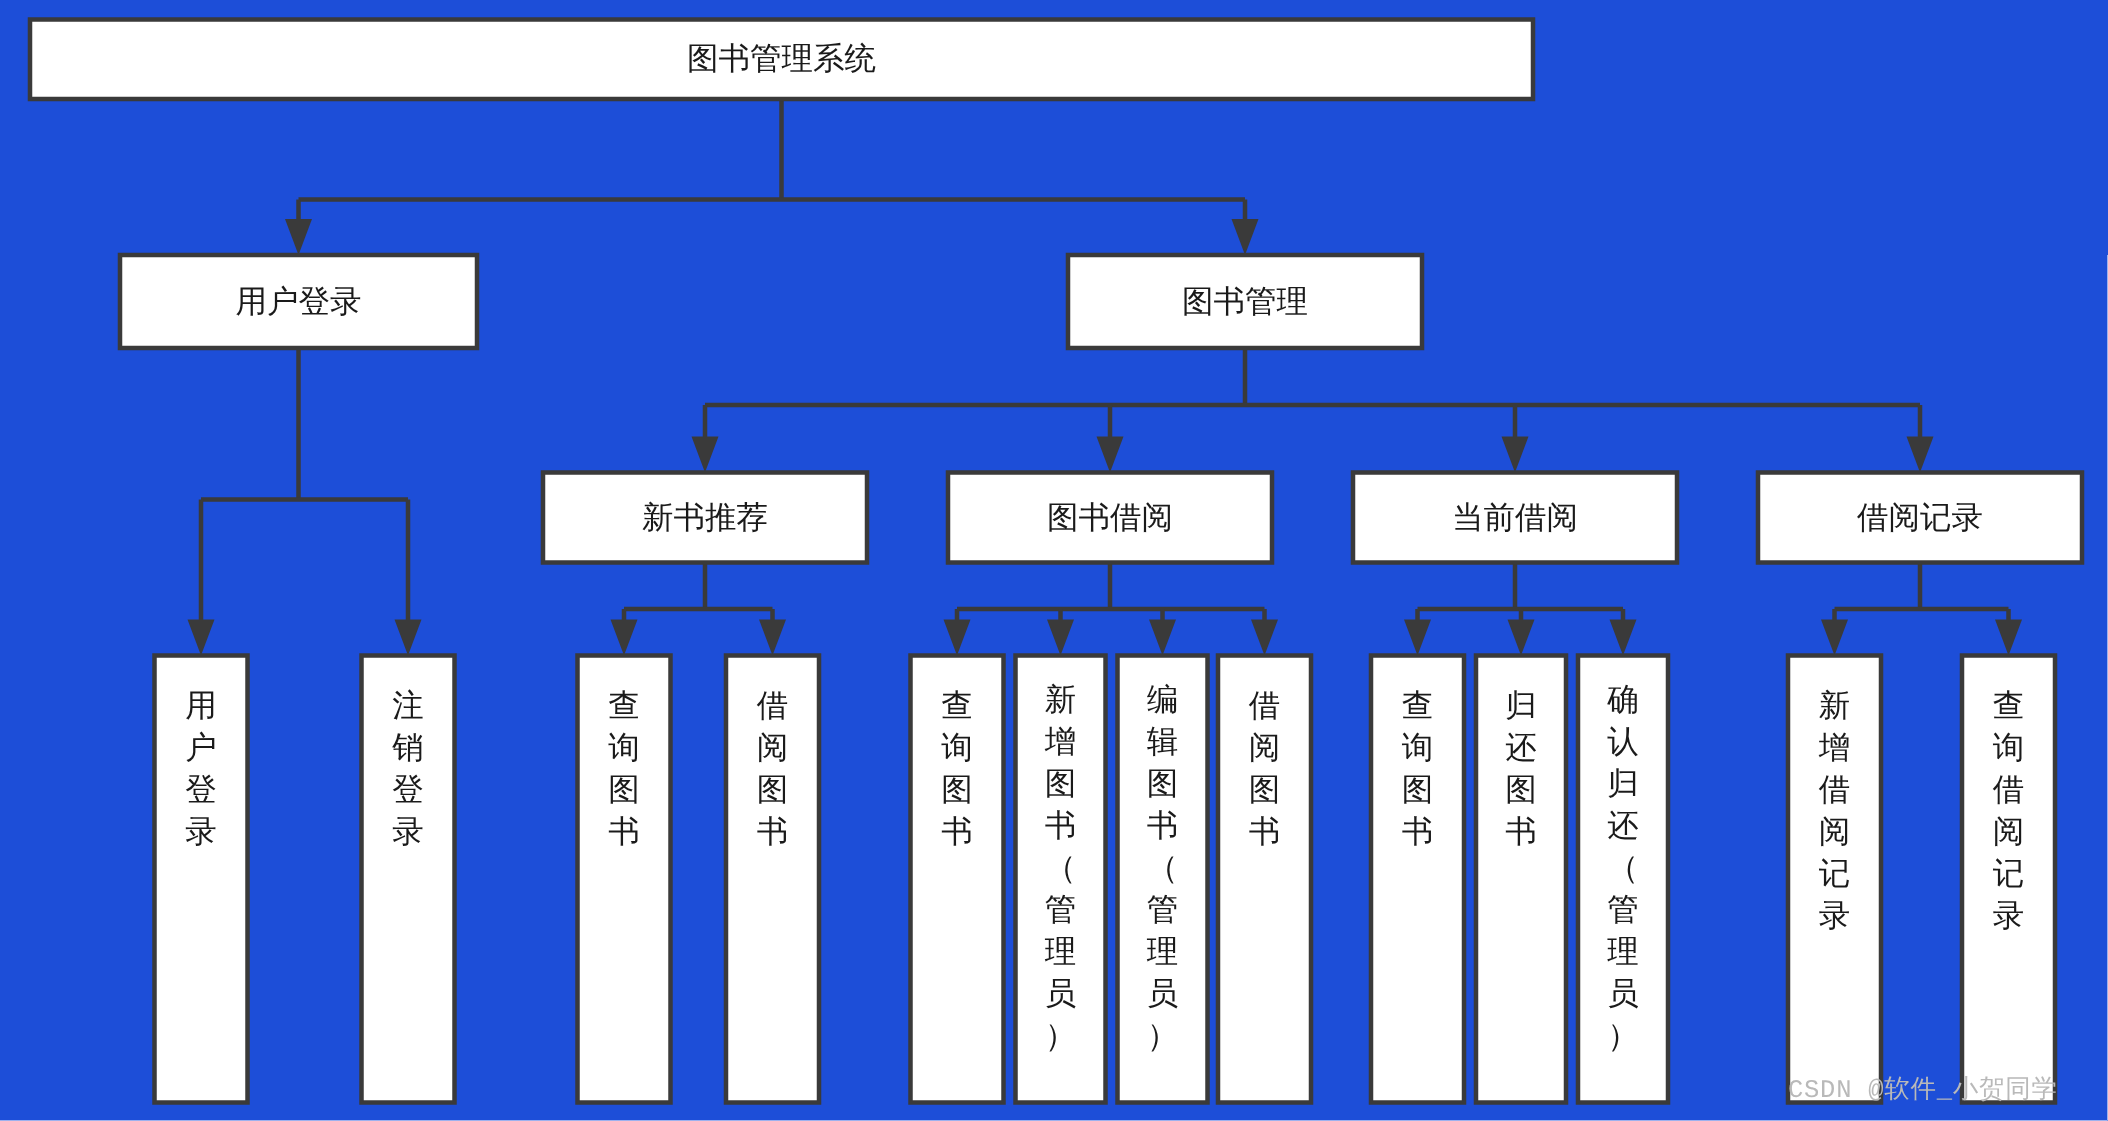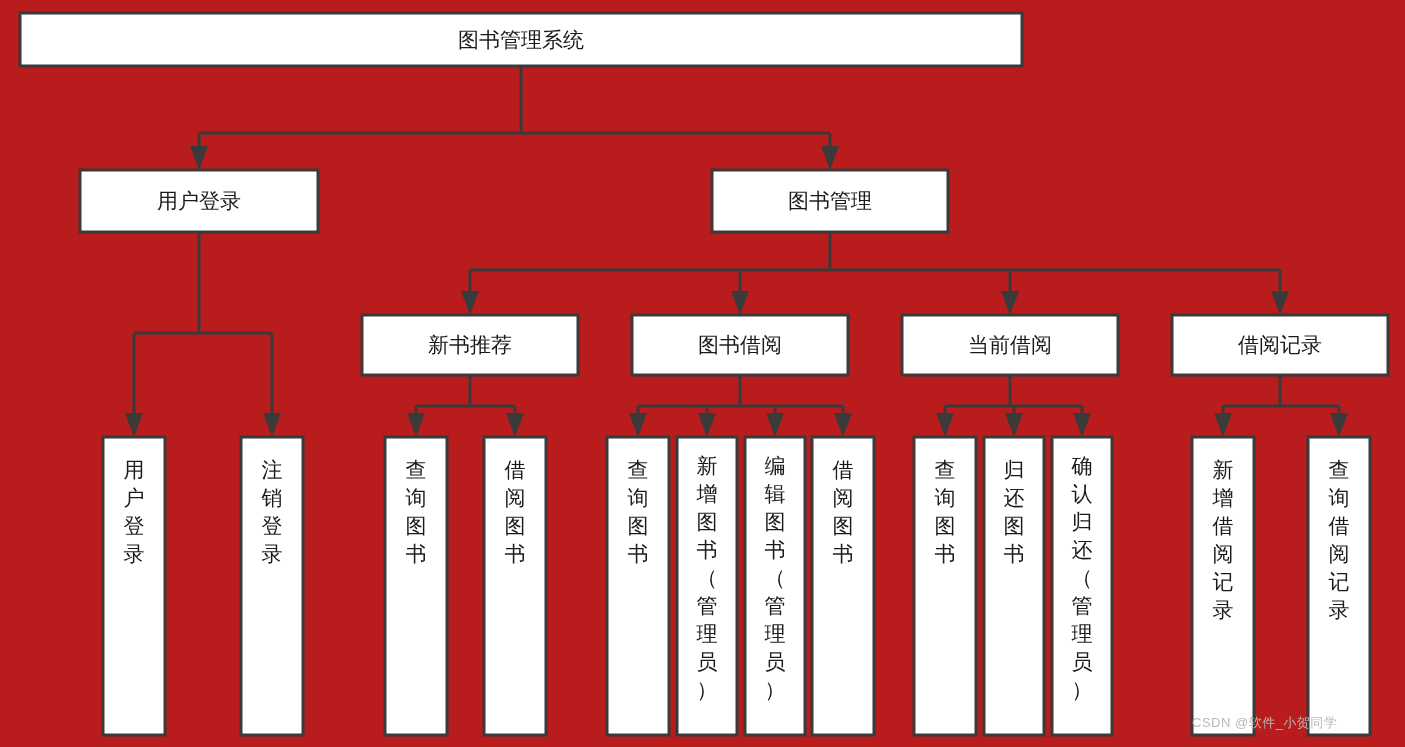--- a/index.html
+++ b/index.html
@@ -8,21 +8,21 @@
     padding: 0;
     background: #ffffff;
   }
   body {
     font-family: "DejaVu Sans", "Liberation Sans", sans-serif;
   }
   #canvas {
     position: relative;
     width: 1405px;
     height: 747px;
-    background: #b91c1c;
+    background: #1d4ed8;
     overflow: hidden;
   }
   #diagram-svg {
     position: absolute;
     left: 0;
     top: 0;
     width: 1405px;
     height: 747px;
   }
   .node-box {
@@ -48,22 +48,22 @@
     dominant-baseline: middle;
   }
   .node-label-vertical {
     fill: #1a1a1a;
     font-family: "DejaVu Sans", "Liberation Sans", sans-serif;
     font-size: 21px;
     text-anchor: middle;
   }
   .watermark {
     position: absolute;
-    font-family: Liberation Sans, sans-serif;
-    font-size: 13px;
+    font-family: Liberation Mono, monospace;
+    font-size: 17px;
     color: #b9b9b9;
     white-space: nowrap;
     letter-spacing: 0.5px;
     user-select: none;
   }
 </style>
 </head>
 <body>
 
 <div id="canvas">

